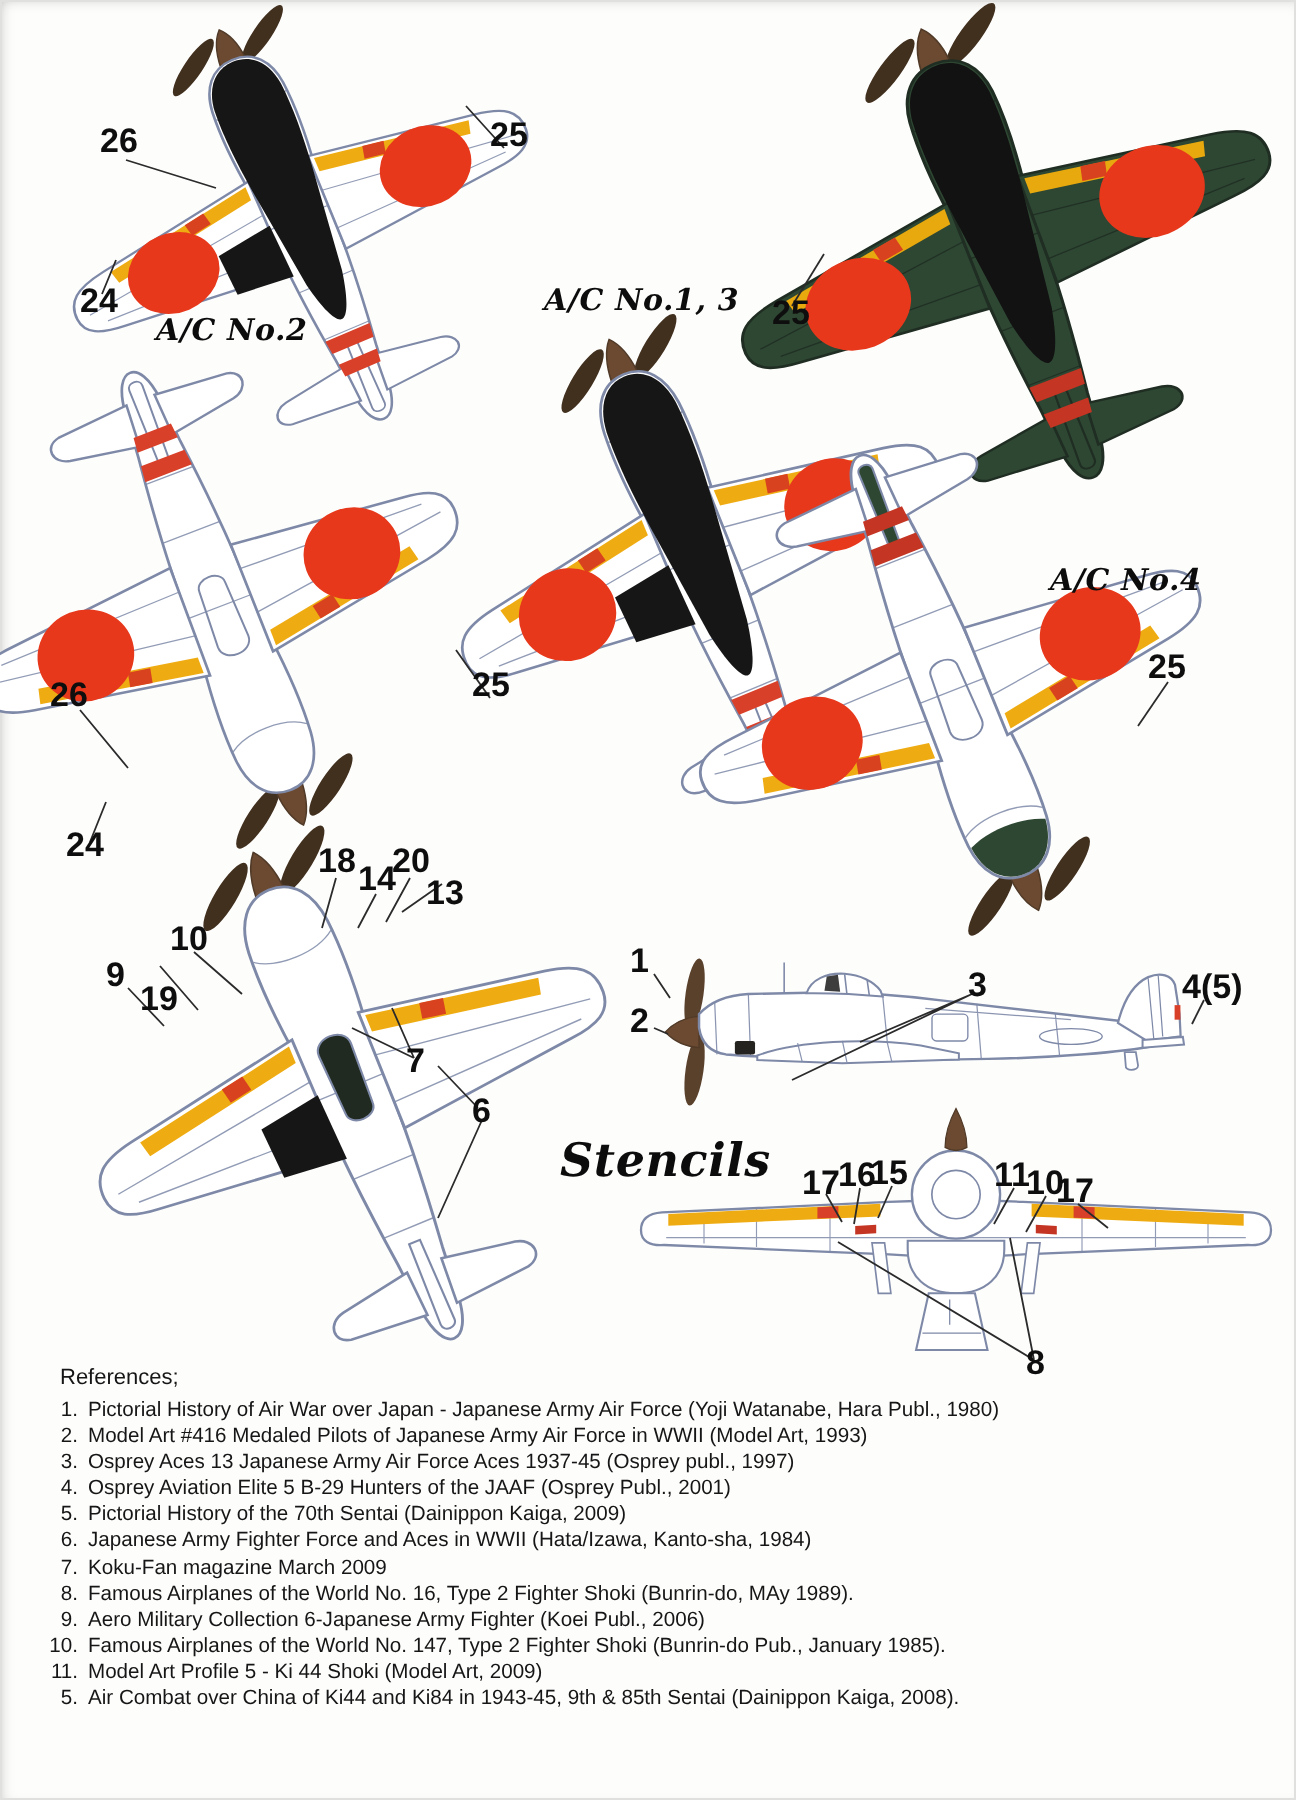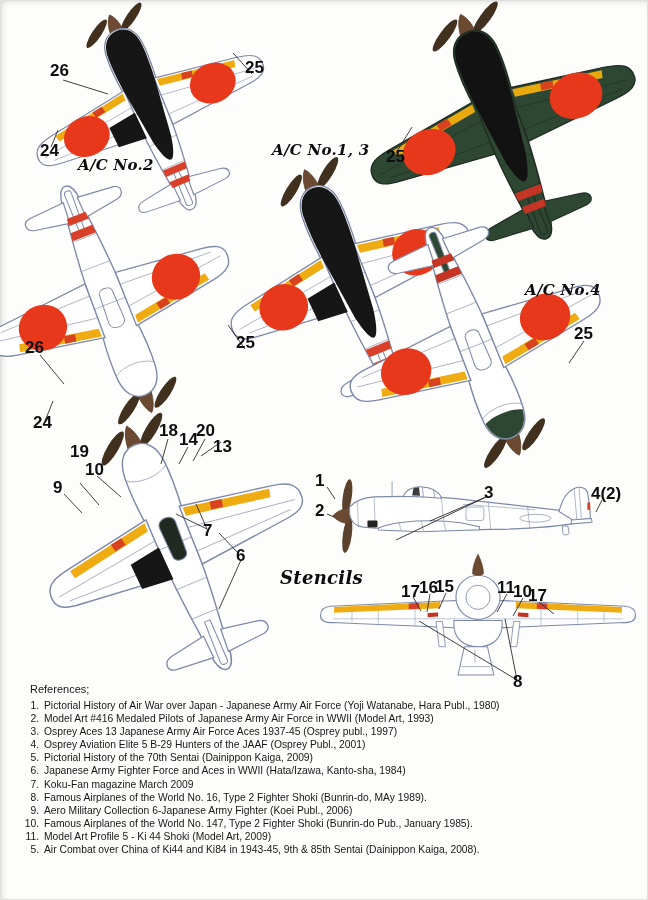--- a/index.html
+++ b/index.html
@@ -8,21 +8,21 @@
     background:#fdfdfc;overflow:hidden;
     font-family:"Liberation Sans",sans-serif;color:#161616;
     box-shadow:inset 0 0 0 1px #e0e0de, inset 4px 0 8px -5px rgba(0,0,0,.28), inset 0 4px 8px -5px rgba(0,0,0,.2);
   }
   svg.scene{position:absolute;left:0;top:0;}
   .ac-label{
     position:absolute;font-family:"DejaVu Serif","Liberation Serif",serif;
     font-weight:bold;font-style:italic;font-size:15px;letter-spacing:.3px;color:#0c0c0c;
     white-space:nowrap;
   }
-  .stencils-label{font-size:18px;}
+  .stencils-label{font-size:23px;}
   .co{
     position:absolute;font-weight:bold;font-size:17px;color:#0e0e0e;
     font-family:"Liberation Sans",sans-serif;white-space:nowrap;line-height:12px;
   }
   .refs{position:absolute;left:22px;top:683px;width:608px;}
   .refs .title{font-size:11px;font-weight:normal;margin:0 0 4px 8px;}
   .refs .row{display:flex;font-size:10.3px;line-height:13.1px;}
   .refs .rn{width:17px;flex:0 0 17px;text-align:right;margin-right:5px;}
   .refs .rt{flex:1;}
 </style>
@@ -146,29 +146,29 @@
   <span class="co" style="left:236px;top:337px">25</span>
   <span class="co" style="left:33px;top:417px">24</span>
 
   <span class="co" style="left:574px;top:328px">25</span>
 
   <span class="co" style="left:159px;top:425px">18</span>
   <span class="co" style="left:179px;top:434px">14</span>
   <span class="co" style="left:196px;top:425px">20</span>
   <span class="co" style="left:213px;top:441px">13</span>
   <span class="co" style="left:85px;top:464px">10</span>
-  <span class="co" style="left:70px;top:446px">19</span>
+  <span class="co" style="left:70px;top:494px">19</span>
   <span class="co" style="left:53px;top:482px">9</span>
   <span class="co" style="left:203px;top:525px">7</span>
   <span class="co" style="left:236px;top:550px">6</span>
 
   <span class="co" style="left:315px;top:475px">1</span>
   <span class="co" style="left:315px;top:505px">2</span>
   <span class="co" style="left:484px;top:487px">3</span>
-  <span class="co" style="left:591px;top:488px">4(2)</span>
+  <span class="co" style="left:591px;top:488px">4(5)</span>
 
   <span class="co" style="left:401px;top:586px">17</span>
   <span class="co" style="left:419px;top:582px">16</span>
   <span class="co" style="left:435px;top:581px">15</span>
   <span class="co" style="left:497px;top:582px">11</span>
   <span class="co" style="left:513px;top:586px">10</span>
   <span class="co" style="left:528px;top:590px">17</span>
   <span class="co" style="left:513px;top:676px">8</span>
 
   <div class="refs">

